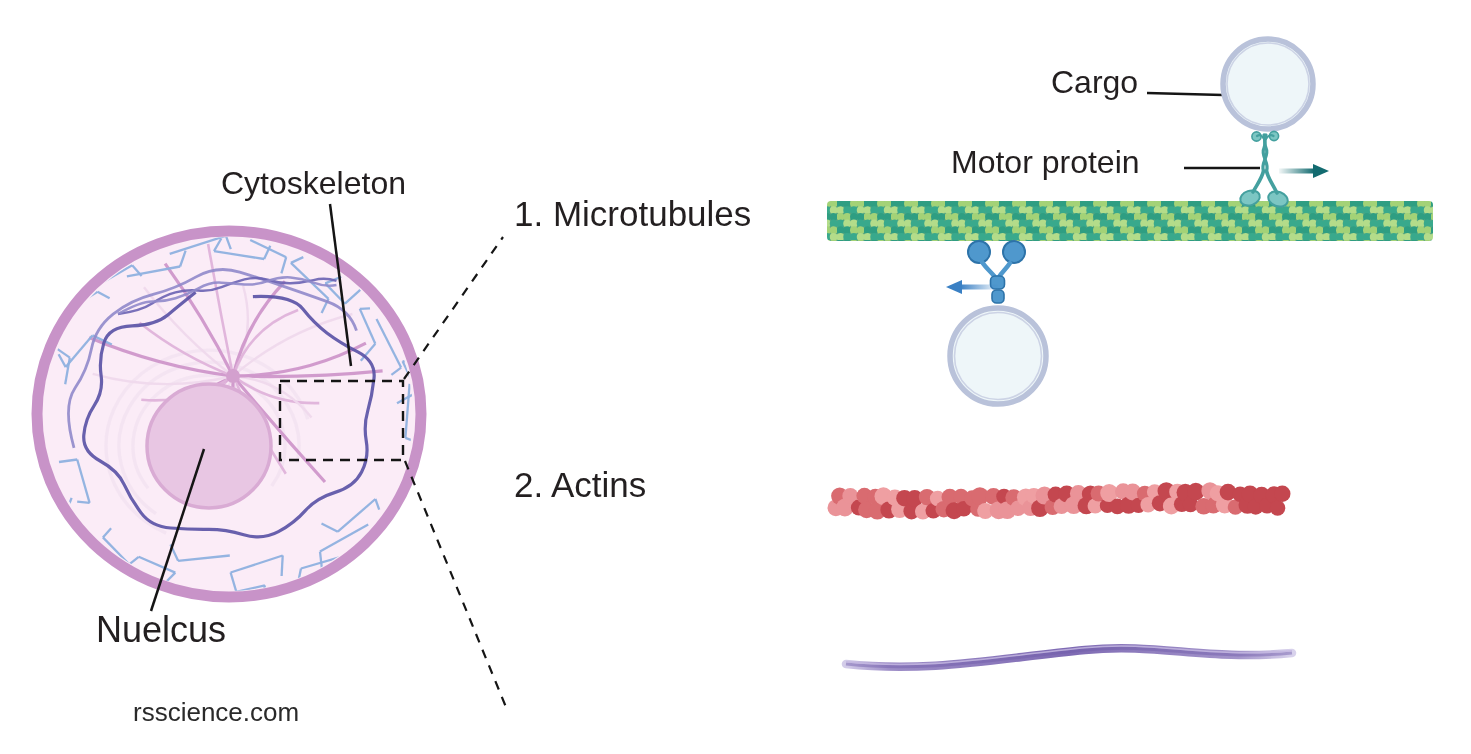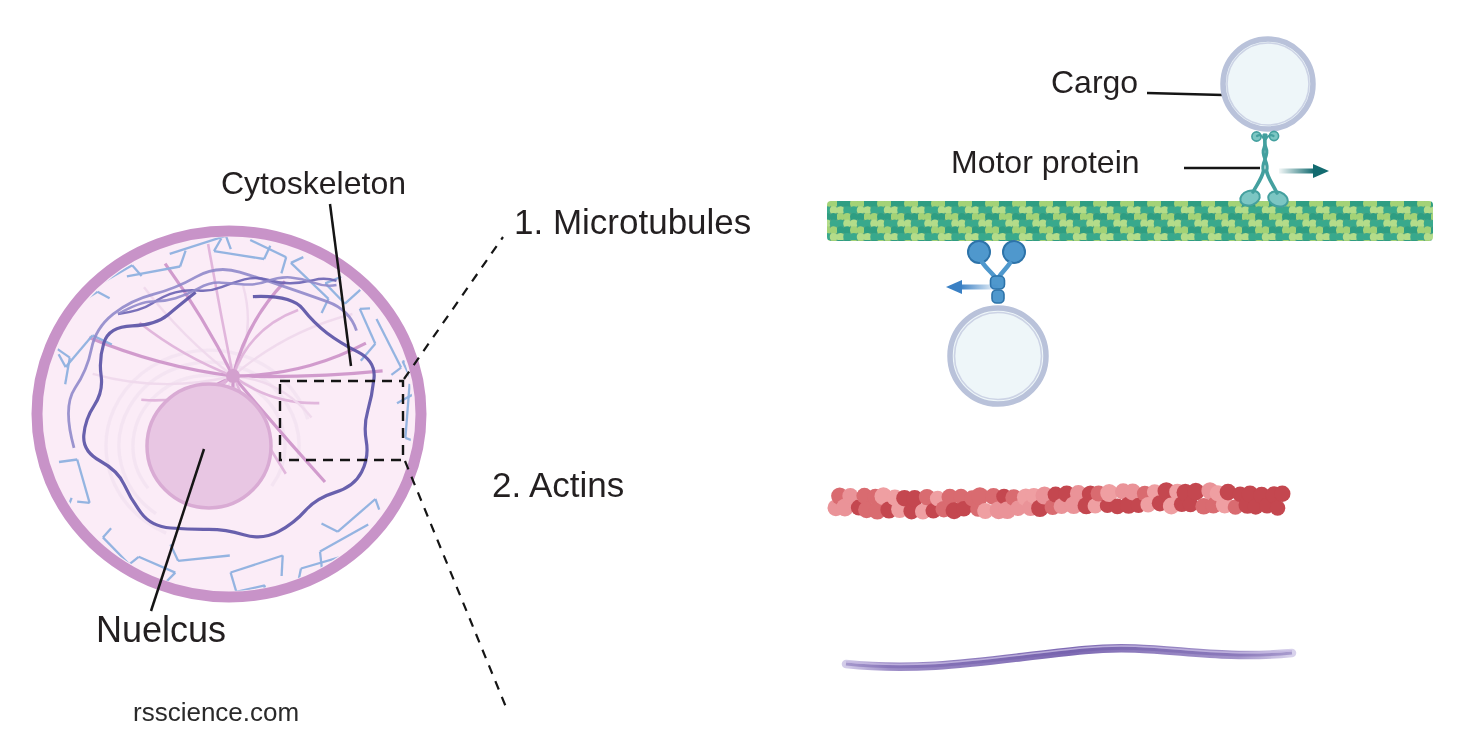--- a/index.html
+++ b/index.html
@@ -2,22 +2,22 @@
 <html style="--text: #231f20; --membrane: #c893c8; --cytoplasm: #fbecf7; --nucleus_fill: #e8c6e3; --nucleus_stroke: #d9abd4; --mesh_blue: #8fb1e0; --filament_purple: #5b54a6; --filament_purple_light: #9089ca; --ray_strong: #cf97ca; --ray_mid: #dfb3da; --ray_faint: #efd9ec; --swirl: #f3e4f1; --mtoc: #d3a0ce; --mt_teal_a: #2f9e82; --mt_teal_b: #39a98c; --mt_green_a: #a3d277; --mt_green_b: #b3dc8a; --mt_bg: #55a581; --motor_teal_fill: #7cc6c3; --motor_teal_stroke: #44a09f; --motor_blue_fill: #4f98cd; --motor_blue_stroke: #2d73a9; --vesicle_fill: #eef6f9; --vesicle_stroke: #b9c2da; --vesicle_inner: #ccd3e5; --arrow_teal: #136b70; --arrow_blue: #3a80c4; --actin_dark: #c4474f; --actin_mid: #d96b70; --actin_light: #ea9398; --actin_pale: #ef9fa2; --if_purple: #7e6ab3; --dash: #151515;"><head>
 <meta charset="utf-8">
 <style>
   html,body{margin:0;padding:0;background:#ffffff;}
   #canvas{position:relative;width:1471px;height:754px;background:#fff;overflow:hidden;
           font-family:"Liberation Sans",sans-serif;}
   .lbl{position:absolute;color:#231f20;white-space:nowrap;line-height:1.05;}
   .lbl-cytoskeleton{left:221px;top:167px;font-size:32px;}
   .lbl-nucleus{left:96px;top:611px;font-size:36px;}
   .lbl-watermark{left:133px;top:699px;font-size:26px;color:#2a2a2a;}
-  .lbl-item1{left:514px;top:196px;font-size:35px;margin-top:8px;}
-  .lbl-item2{left:492px;top:467px;font-size:35px;}
+  .lbl-item1{left:514px;top:196px;font-size:35px;}
+  .lbl-item2{left:514px;top:467px;font-size:35px;}
   .lbl-item3{left:506px;top:618px;width:300px;text-align:center;font-size:35px;line-height:46px;}
   .lbl-cargo{left:1023px;top:66px;font-size:32px;margin-left:28px;}
   .lbl-motor{left:951px;top:146px;font-size:32px;}
   svg{position:absolute;left:0;top:0;}
 </style>
 </head>
 <body>
 
 <div id="canvas">
 

